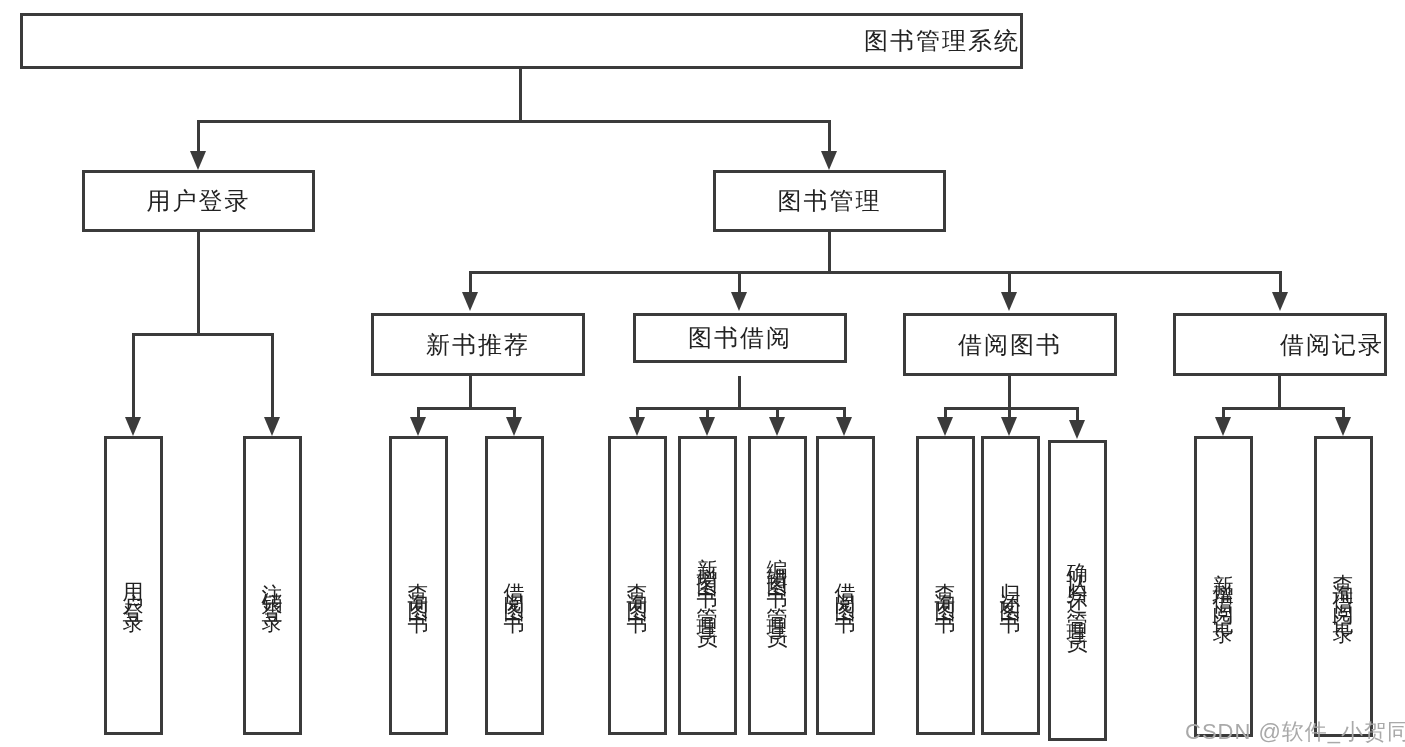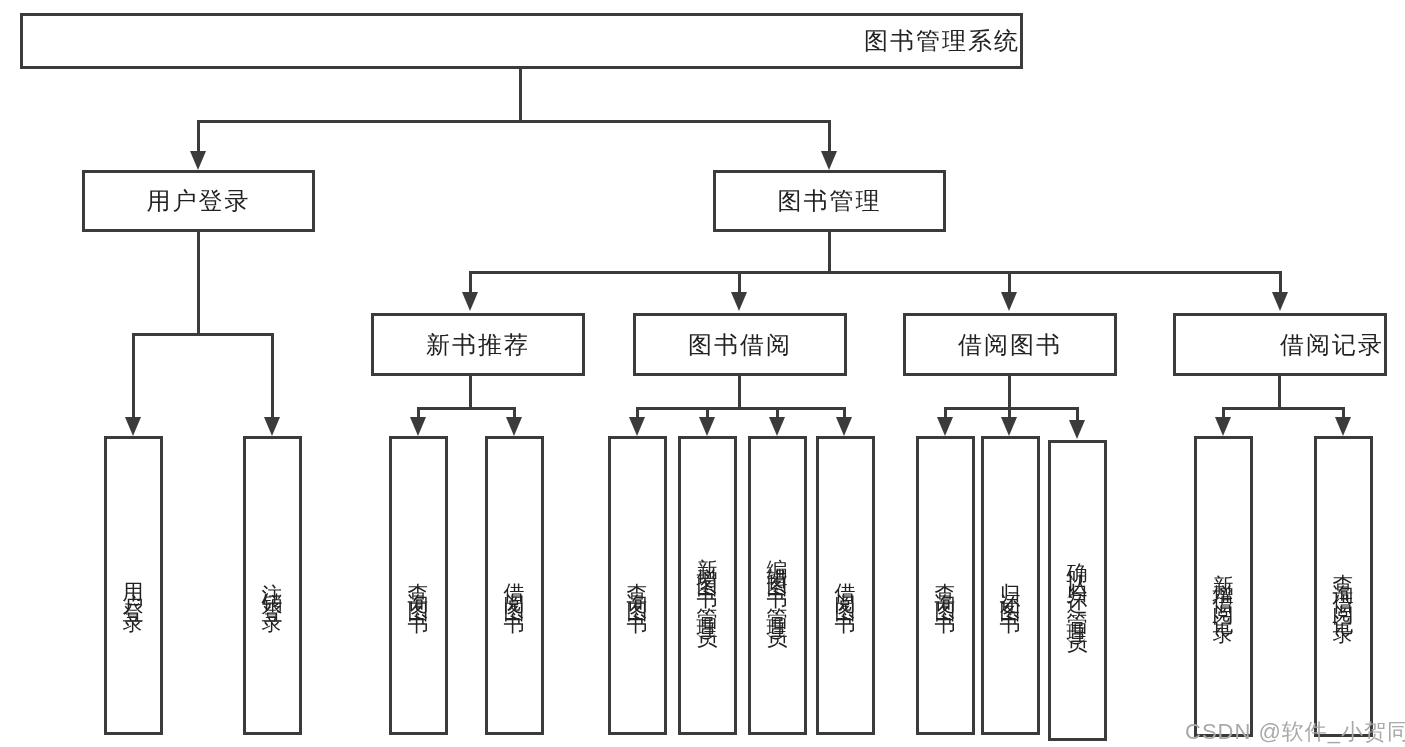--- a/index.html
+++ b/index.html
@@ -89,21 +89,21 @@
   <i class="ln" style="left:738px; top:271px; width:3px; height:22px;"></i>
   <i class="ar" style="left:731px; top:292px;"></i>
   <i class="ln" style="left:1008px; top:271px; width:3px; height:22px;"></i>
   <i class="ar" style="left:1001px; top:292px;"></i>
   <i class="ln" style="left:1279px; top:271px; width:3px; height:22px;"></i>
   <i class="ar" style="left:1272px; top:292px;"></i>
 
   <div class="box hbox" style="left:364px; top:313px; width:214px; height:63px;margin-left:7px;">
     <span>新书推荐</span>
   </div>
-  <div class="box hbox" style="left:633px; top:313px; width:214px; height:63px;">
+  <div class="box hbox" style="left:633px; top:313px; width:214px; height:50px;">
     <span>图书借阅</span>
   </div>
   <div class="box hbox" style="left:903px; top:313px; width:214px; height:63px;">
     <span>借阅图书</span>
   </div>
   <div class="box hbox" style="left:1173px; top:313px; width:214px; height:63px;justify-content:flex-end;">
     <span>借阅记录</span>
   </div>
 
   <i class="ln" style="left:469px; top:376px; width:3px; height:33px;"></i>

